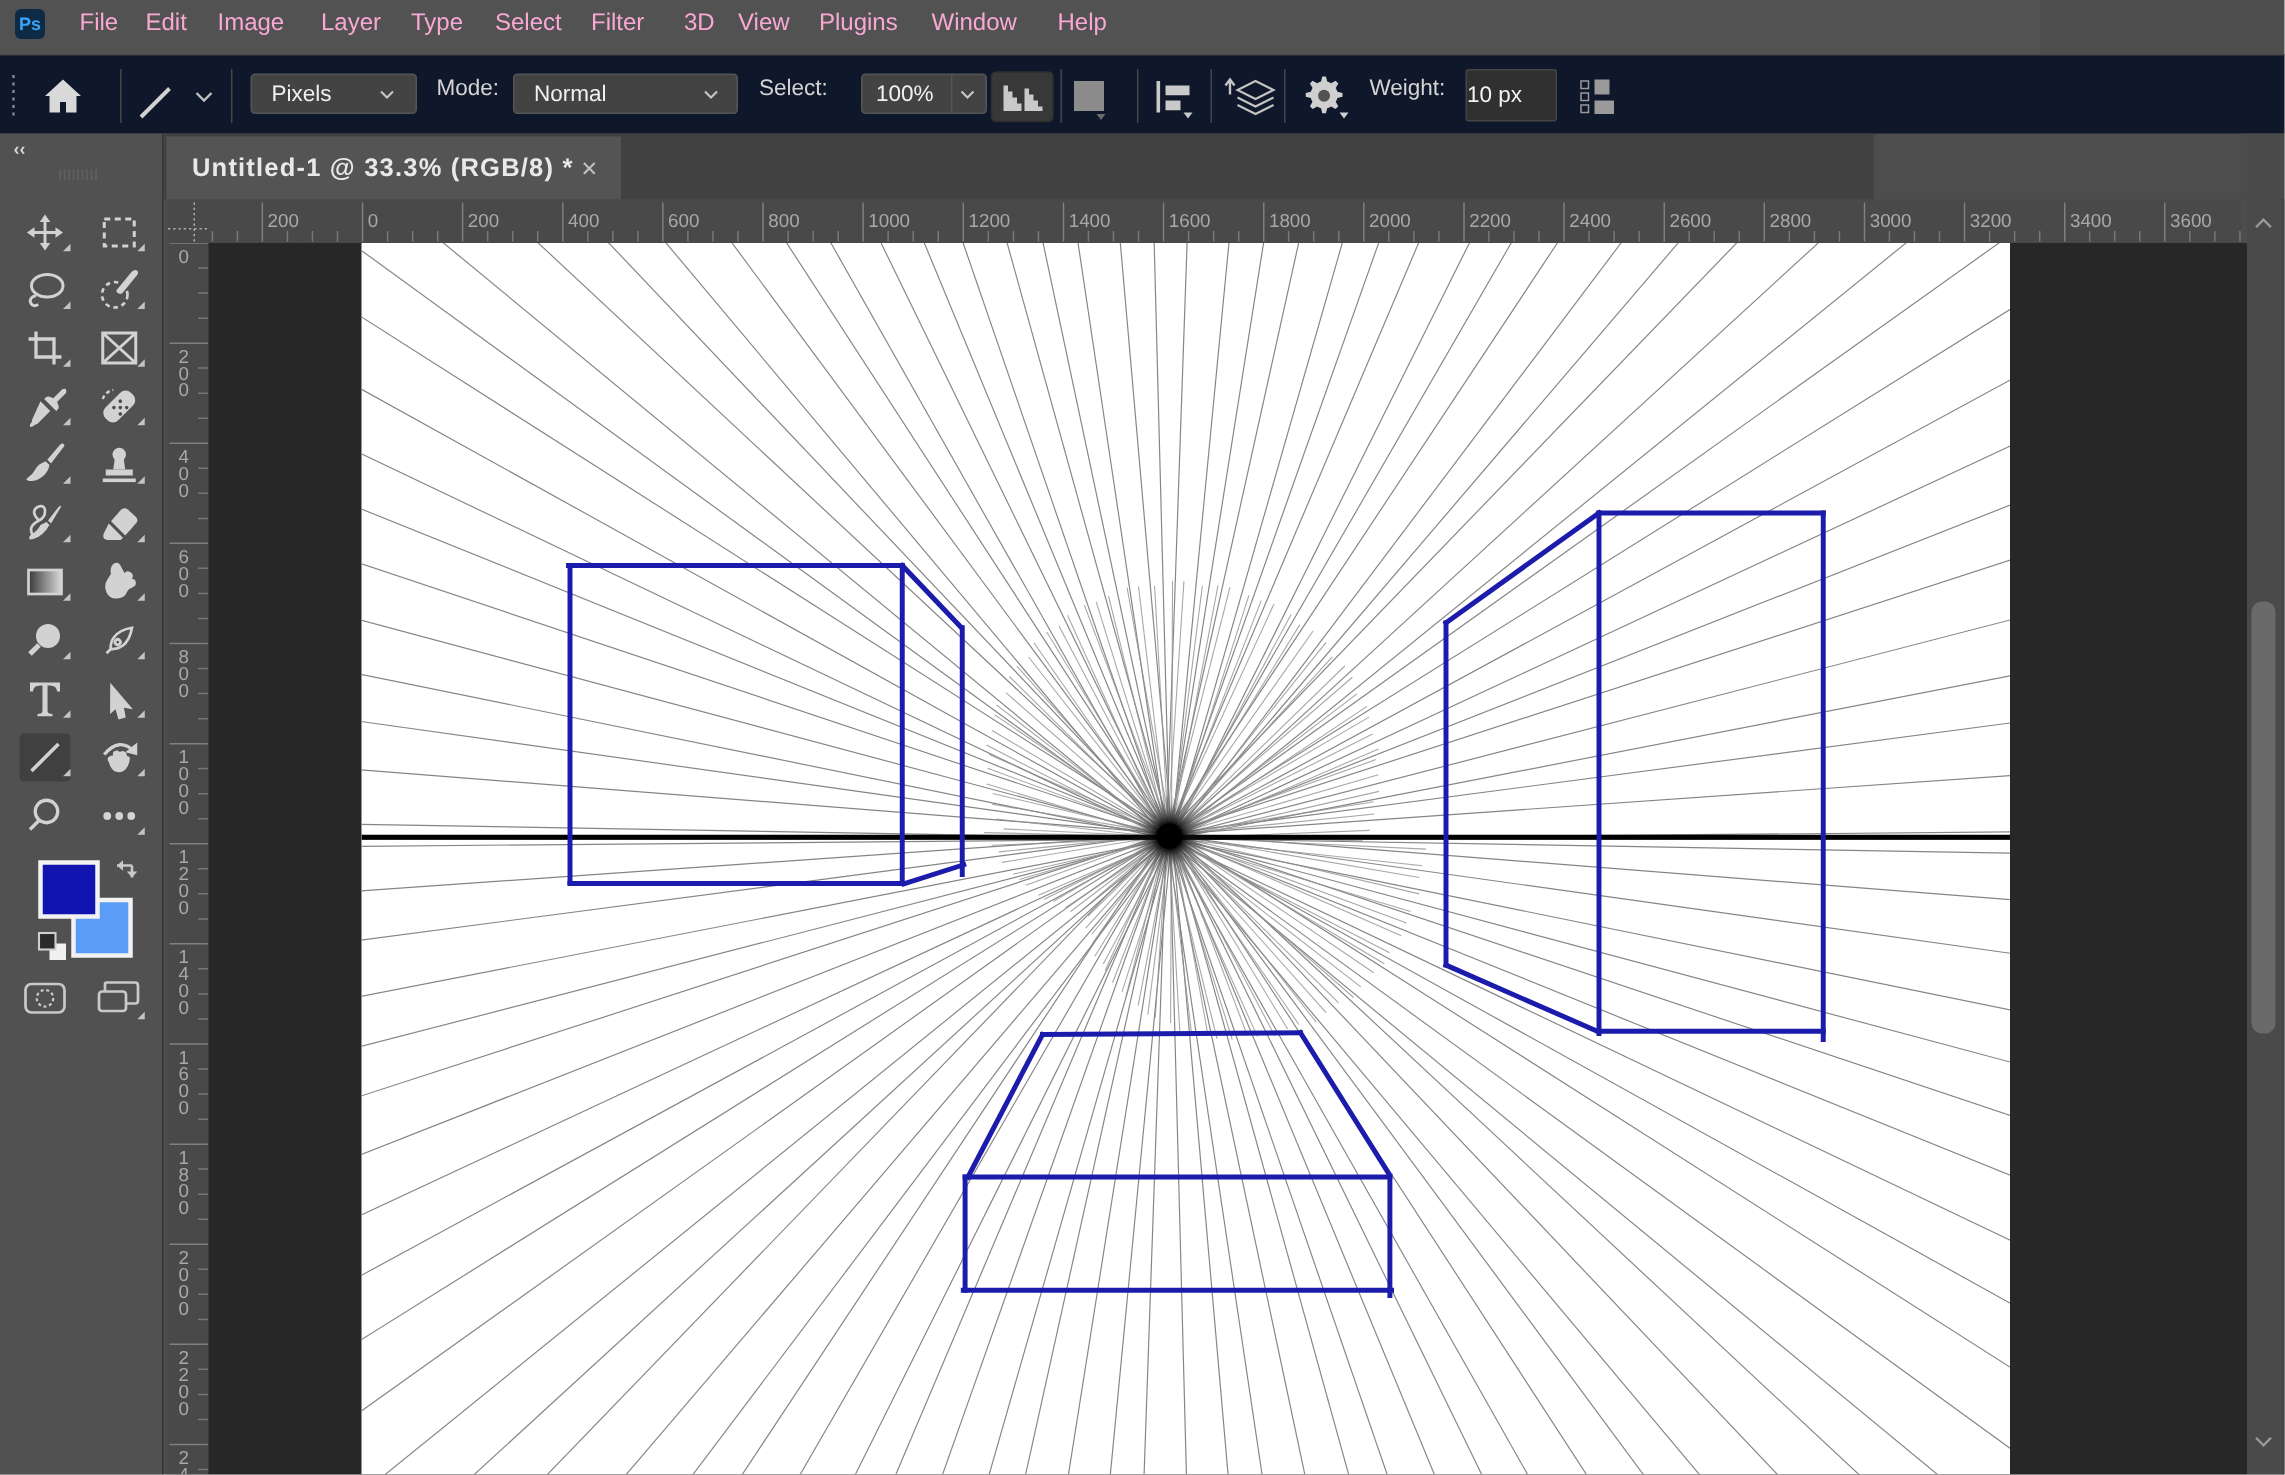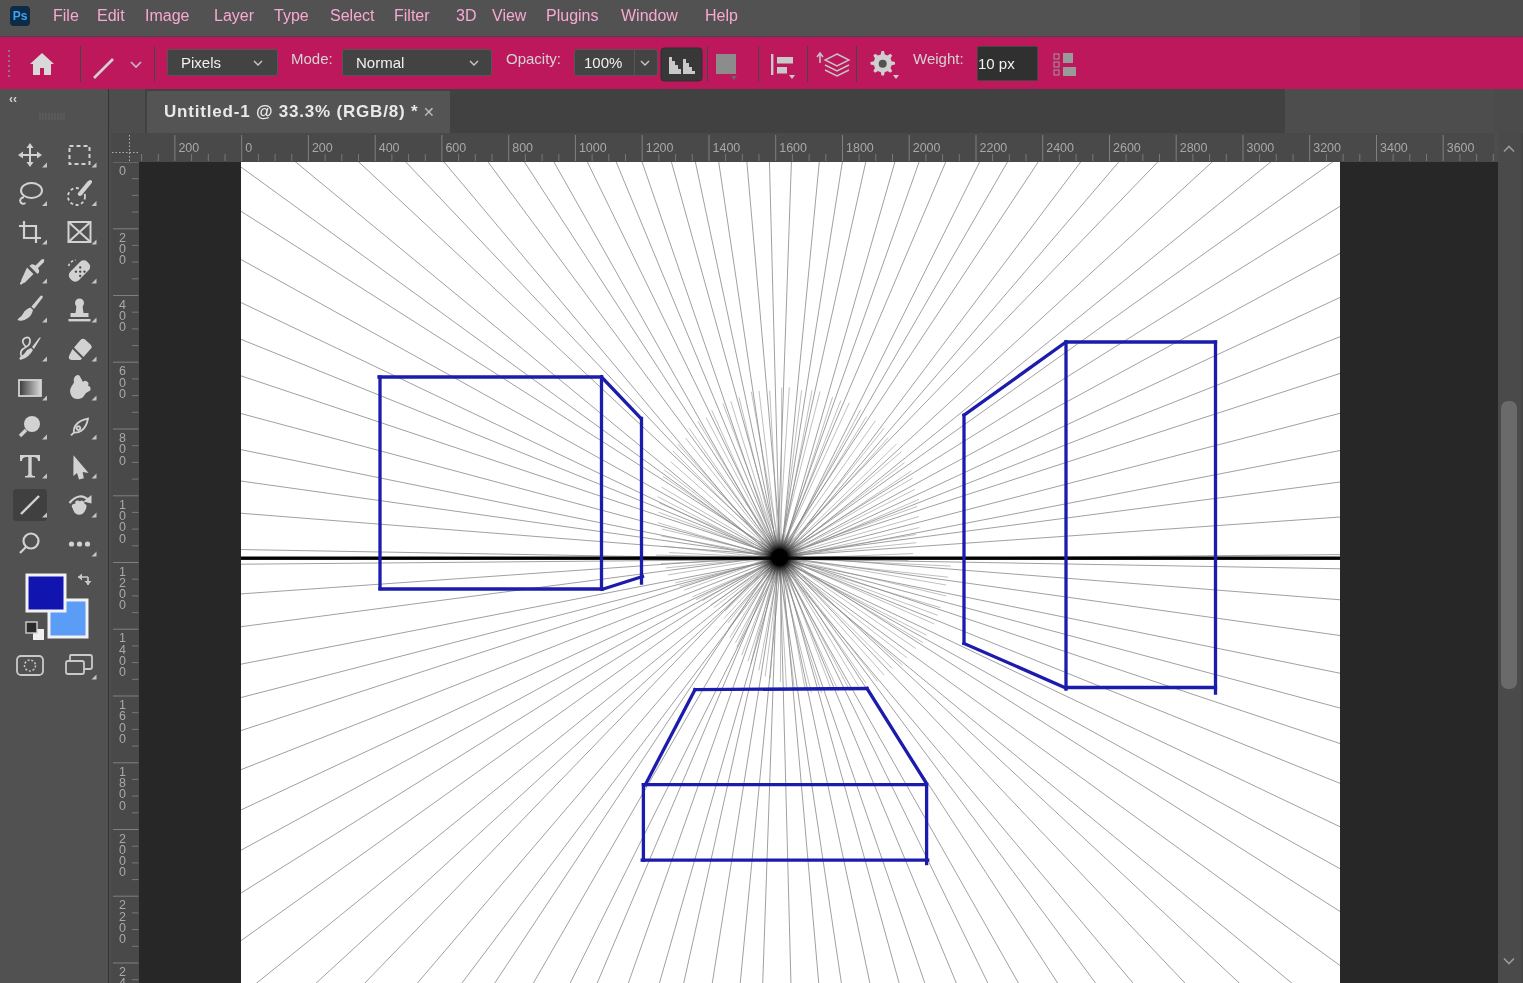--- a/index.html
+++ b/index.html
@@ -5,32 +5,32 @@
 body{width:1523px;height:983px;position:relative;overflow:hidden;
  background:#4d4d4d;font-family:"Liberation Sans",sans-serif;
  -webkit-font-smoothing:antialiased;}
 .abs{position:absolute;}
 
 #menubar{left:0;top:0;width:1360px;height:36px;background:#525252;}
 #menubar .mi{position:absolute;top:7px;font-size:16px;color:#f9a8d4;}
 #pslogo{position:absolute;left:10px;top:6px;width:20px;height:20px;background:#0d2b45;
  border-radius:4px;color:#3ca4f8;font-size:12px;font-weight:700;text-align:center;line-height:20px;}
 
-#optbar{left:0;top:36px;width:1523px;height:53px;background:#be185d;border-top:1px solid #464646;box-sizing:border-box;}
+#optbar{left:0;top:36px;width:1523px;height:53px;background:#0f172a;border-top:1px solid #464646;box-sizing:border-box;}
 .sep{position:absolute;top:9px;width:1px;height:36px;background:#454545;}
 .obtext{position:absolute;top:13px;font-size:15px;color:#d4d4d4;}
 .dd{position:absolute;top:12px;height:27px;background:#434343;border:1px solid #555;
  border-radius:3px;box-sizing:border-box;color:#f0f0f0;font-size:15px;line-height:25px;}
 .dd .tx{position:absolute;left:13px;}
 .chev{position:absolute;width:10px;height:10px;}
 
 #toolpanel{left:0;top:89px;width:109px;height:894px;background:#515151;border-right:1px solid #333333;box-sizing:border-box;}
 #collapse{position:absolute;left:9px;top:3px;color:#d6d6d6;font-size:12px;font-weight:700;letter-spacing:0px;}
 
-#tabbar{left:109px;top:89px;width:1140px;height:44px;background:#414141;margin-left:36px;}
+#tabbar{left:109px;top:89px;width:1140px;height:44px;background:#414141;}
 #tab{position:absolute;left:2px;top:2px;width:303px;height:42px;background:#545454;}
 #tab .t{position:absolute;left:17px;top:11px;font-size:17px;font-weight:700;letter-spacing:0.8px;color:#e9e9e9;white-space:pre;}
 #tab .x{position:absolute;left:276px;top:13px;font-size:14px;color:#c0c0c0;}
 
 #corner{left:111px;top:133px;width:28px;height:29px;background:#494949;}
 #topruler{left:138.5px;top:133px;width:1355.5px;height:29px;background:#494949;}
 #leftruler{left:111px;top:162px;width:28px;height:821px;background:#494949;}
 svg text{font-family:"Liberation Sans",sans-serif;font-size:12.5px;fill:#a8a8a8;}
 svg .mj{stroke:#808080;stroke-width:1;}
 svg .mn{stroke:#787878;stroke-width:1;}
@@ -127,21 +127,21 @@
         <polyline points="1,3 5,7 9,3" fill="none" stroke="#c8c8c8" stroke-width="1.4"></polyline>
       </svg>
   </div>
   <span class="obtext" style="left:291px">Mode:</span>
   <div class="dd" style="left:342px;width:150px">
     <span class="tx">Normal</span>
     <svg class="chev" style="left:126px;top:8px" viewBox="0 0 10 10">
         <polyline points="1,3 5,7 9,3" fill="none" stroke="#c8c8c8" stroke-width="1.4"></polyline>
       </svg>
   </div>
-  <span class="obtext" style="left:506px">Opacity:</span>
+  <span class="obtext" style="left:506px">Select:</span>
   <div class="dd" style="left:574px;width:84px">
     <span class="tx" style="left:9px">100%</span>
     <span style="position:absolute;left:59px;top:0;width:1px;height:25px;background:#555"></span>
     <svg class="chev" style="left:65px;top:8px" viewBox="0 0 10 10">
         <polyline points="1,3 5,7 9,3" fill="none" stroke="#c8c8c8" stroke-width="1.4"></polyline>
       </svg>
   </div>
   <span class="obtext" style="left:913px">Weight:</span>
   <div class="abs" style="left:977px;top:9px;width:61px;height:35px;background:#303030;border:1px solid #454545;border-radius:2px;box-sizing:border-box;color:#f2f2f2;font-size:15px;text-align:left;line-height:33px;">10 px</div>
 </div>

